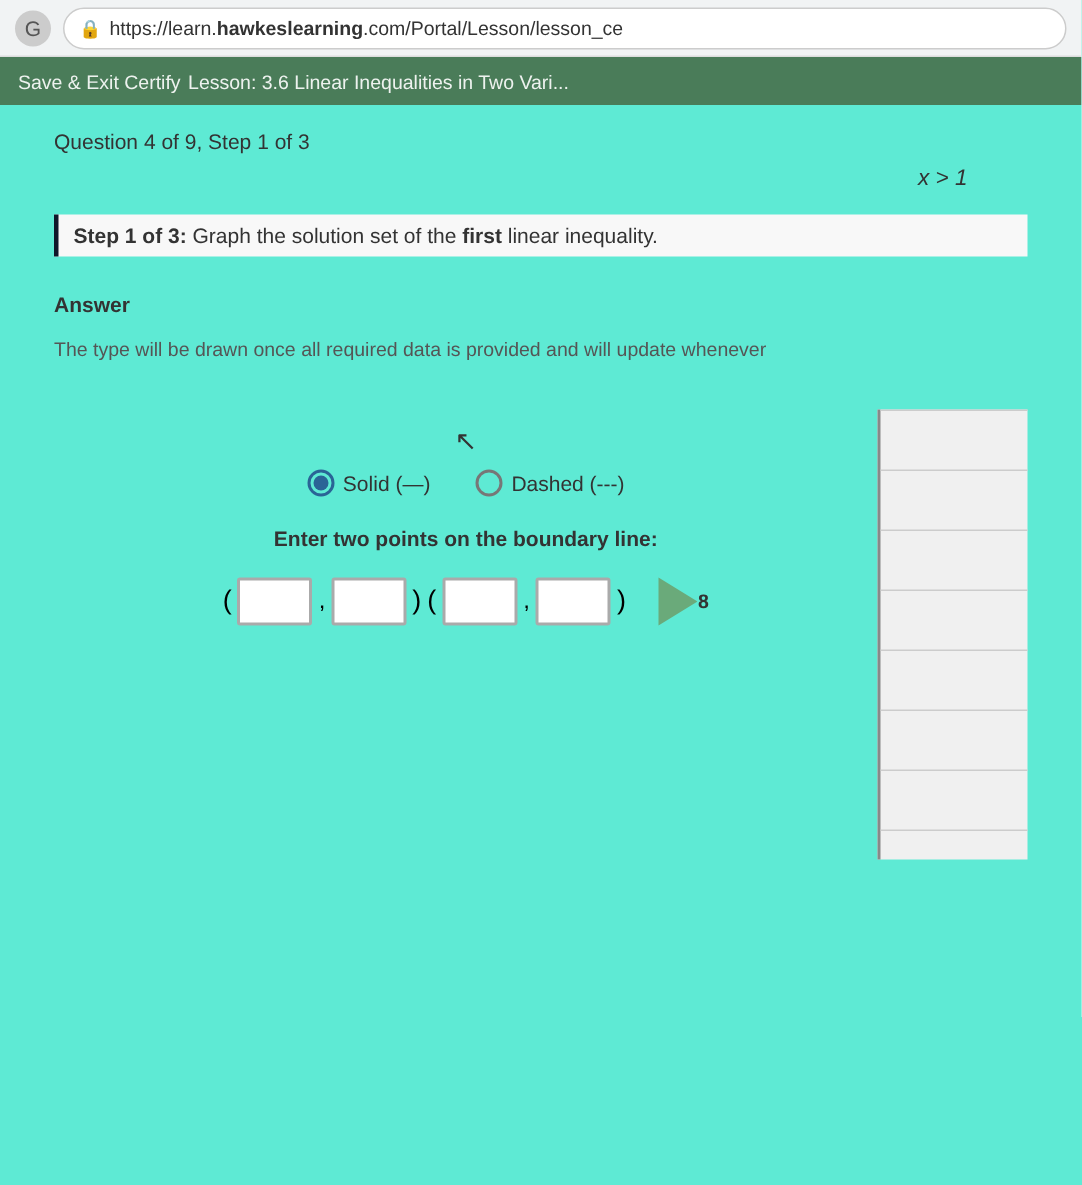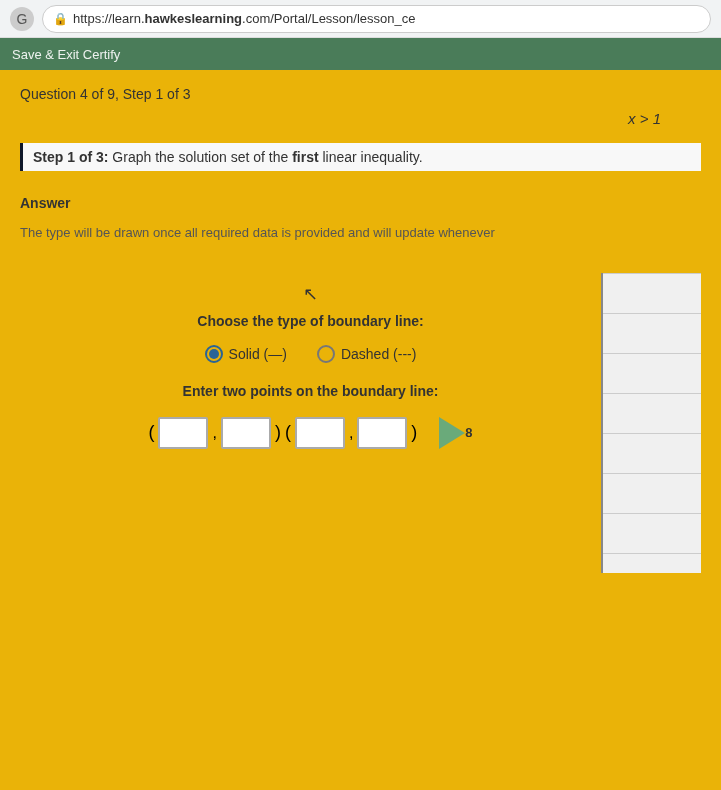--- a/index.html
+++ b/index.html
@@ -89,22 +89,22 @@
 
     .nav-link {
       color: #fff;
       font-size: 13px;
       text-decoration: none;
       opacity: 0.9;
     }
 
     
     .main-content {
-      background: #eab308;
-      padding: 16px 20px;
+      background: #5eead4;
+      padding: 16px 36px;
       min-height: 720px;
     }
 
     .question-header {
       font-size: 14px;
       color: #333;
       margin-bottom: 8px;
     }
 
     .formula-display {
@@ -294,20 +294,21 @@
   <div class="address-bar">
     <span class="lock-icon">🔒</span>
     <span class="address-text">
       https://learn.<strong>hawkeslearning</strong>.com/Portal/Lesson/lesson_ce
     </span>
   </div>
 </div>
 
 <div class="nav-bar">
   <a class="nav-link">Save &amp; Exit Certify</a>
+  <a class="nav-link">Lesson: 3.6 Linear Inequalities in Two Vari...</a>
 </div>
 
 <div class="main-content">
 
   <div class="question-header">Question 4 of 9, Step 1 of 3</div>
 
   <div class="formula-display">x &gt; 1</div>
 
   <div class="step-instruction">
     <strong>Step 1 of 3:</strong>
@@ -319,21 +320,20 @@
 
     <div class="hint-text">The type will be drawn once all required data is provided and will update whenever</div>
 
     <div class="graph-controls-wrapper">
 
       <div class="controls-area">
 
         <div class="cursor-indicator">↖</div>
 
         <div class="boundary-section">
-          <div class="section-title">Choose the type of boundary line:</div>
 
           <div class="radio-group">
 
             <label class="radio-option">
               <div class="radio-circle selected"></div>
               <span>Solid (—)</span>
             </label>
 
             <label class="radio-option">
               <div class="radio-circle unselected"></div>

